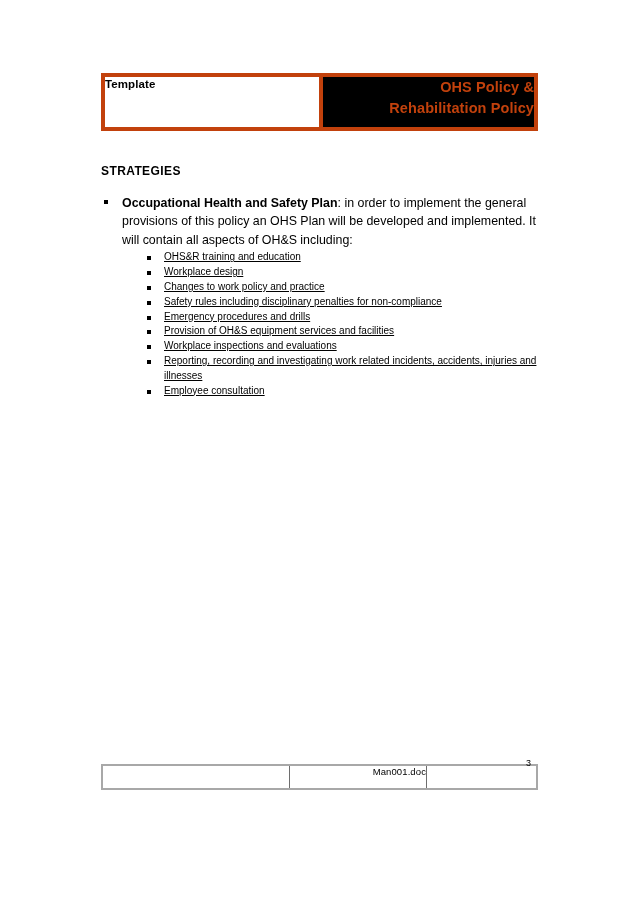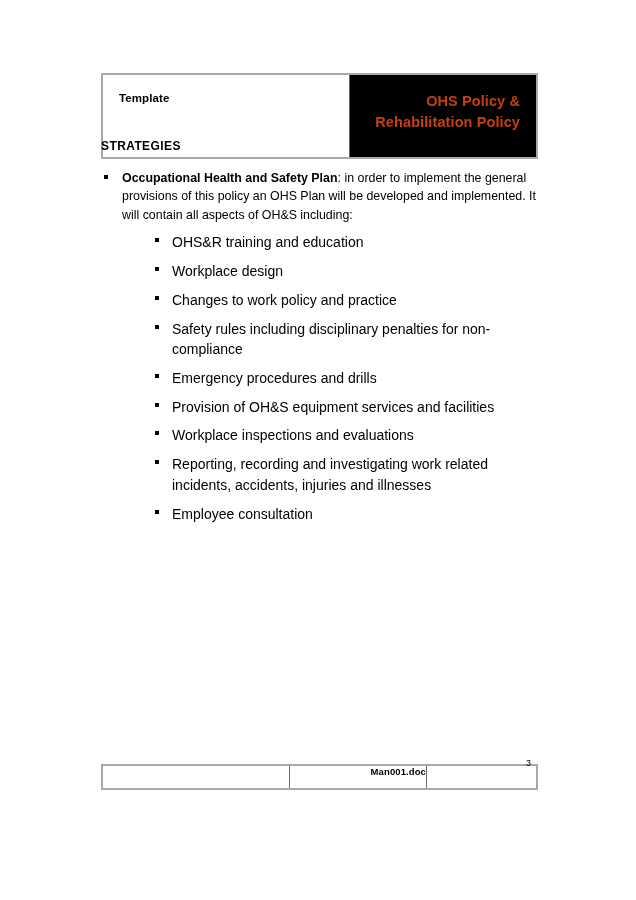--- a/index.html
+++ b/index.html
@@ -28,22 +28,22 @@
     position: absolute;
     left: 101px;
     top: 73px;
     width: 437px;
     border-collapse: collapse;
     border: 2px solid #a8a8a8;
     table-layout: fixed;
   }
   .header-table td {
     vertical-align: top;
-    padding: 16px;
-    border: 1px solid #c2410c;
+    padding: 0;
+    border: 4px solid #c2410c;
   }
   .hdr-left {
     width: 214px;
     background: #ffffff;
     height: 50px;
     padding: 6px 6px 6px 8px;
   }
   .hdr-left-label {
     font-size: 11.5px;
     font-weight: bold;
@@ -63,21 +63,21 @@
     line-height: 1.42;
     color: #c2410c;
     white-space: nowrap;
     letter-spacing: 0.1px;
   }
 
   
   .content {
     position: absolute;
     left: 101px;
-    top: 139px;
+    top: 164px;
     width: 437px;
   }
   .section-heading {
     font-size: 12px;
     font-weight: bold;
     letter-spacing: 0.4px;
     margin: 0 0 14px 0;
     line-height: 1.3;
   }
 
@@ -106,23 +106,24 @@
 
   
   .sub-list {
     list-style: none;
     margin: 1px 0 0 0;
     padding: 0;
   }
   .sub-item {
     position: relative;
     padding-left: 42px;
-    font-size: 14px;
+    font-size: 10px;
     line-height: 1.48;
-    margin: 8px;
+    margin: 0;
+    text-decoration: underline;
   }
   .sub-item > .sq {
     position: absolute;
     left: 25px;
     top: 6px;
     width: 4px;
     height: 4px;
     background: #000000;
   }
 
@@ -142,21 +143,21 @@
     padding: 0;
     vertical-align: top;
     background: #ffffff;
   }
   .ft-blank { width: 186px; }
   .ft-doc {
     width: 136px;
     text-align: right;
     padding: 4px 5px 0 0;
     font-size: 9.5px;
-    font-weight: bold;
+    font-weight: normal;
     letter-spacing: 0.1px;
   }
   .ft-page {
     text-align: right;
     position: relative;
     padding: 0 5px 0 0;
   }
   .ft-page-num {
     position: absolute;
     right: 5px;

